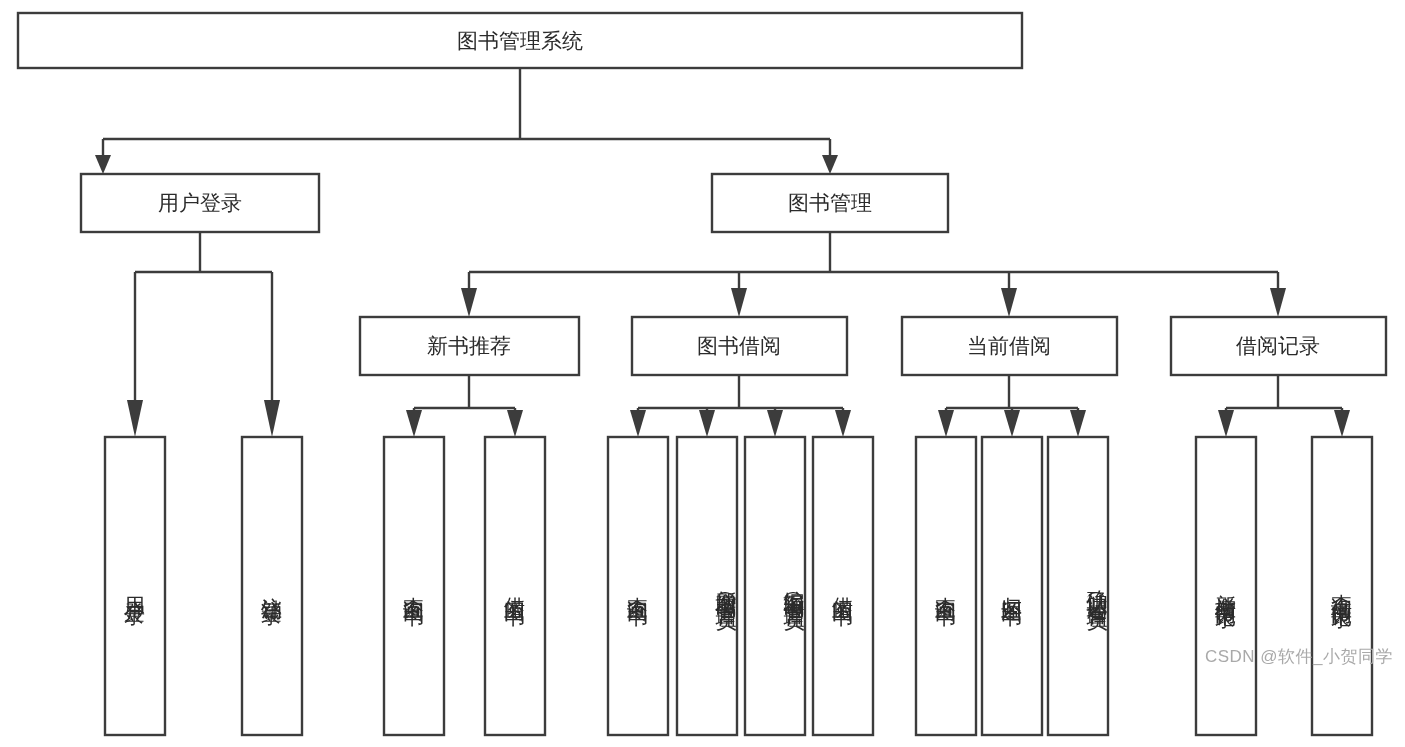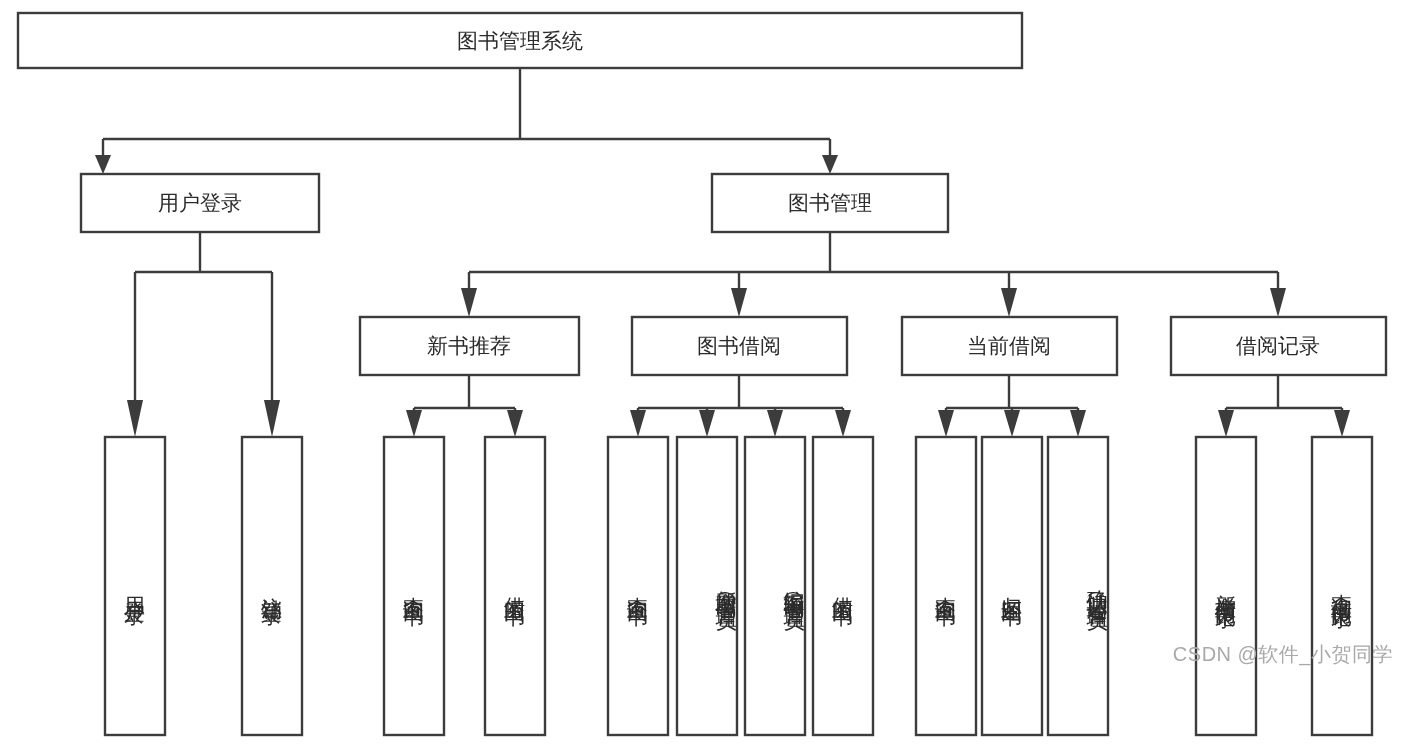--- a/index.html
+++ b/index.html
@@ -61,21 +61,21 @@
     align-items: center;
     justify-content: center;
     white-space: nowrap;
     pointer-events: none;
   }
   .watermark {
     position: absolute;
     right: 12px;
     bottom: 6px;
     font-family: "Liberation Sans", "DejaVu Sans", sans-serif;
-    font-size: 20px;
+    font-size: 17px;
     color: #a9a9a9;
     letter-spacing: 0.5px;
     white-space: nowrap;
   }
 </style>
 </head>
 <body>
 
 <div id="diagram-root">
 

